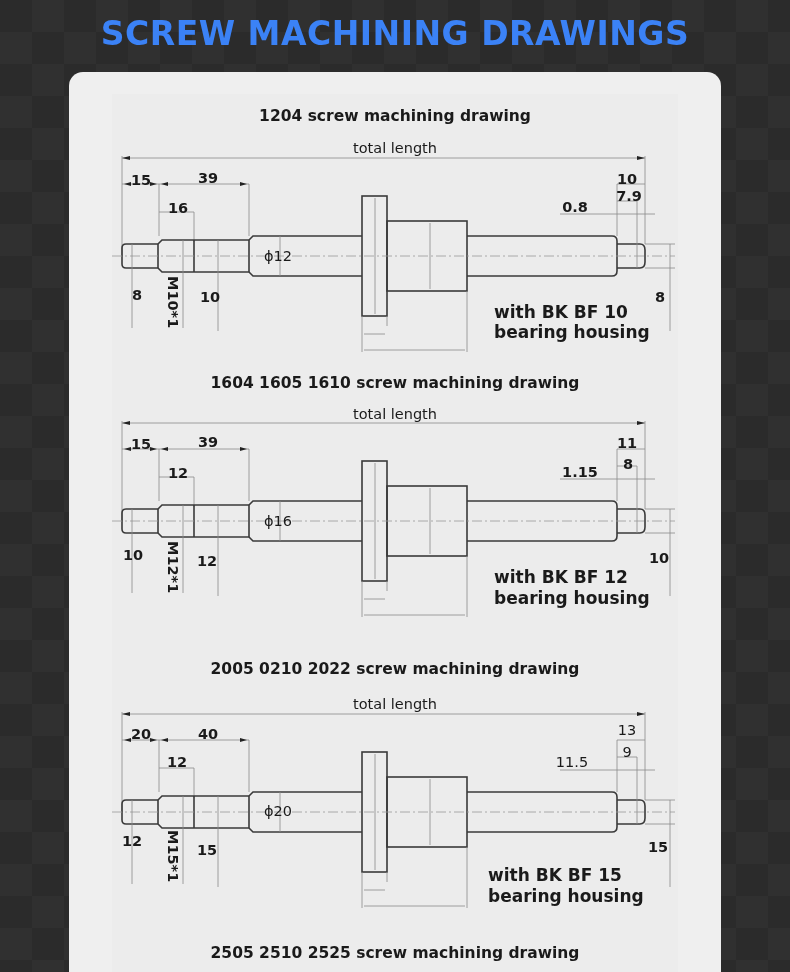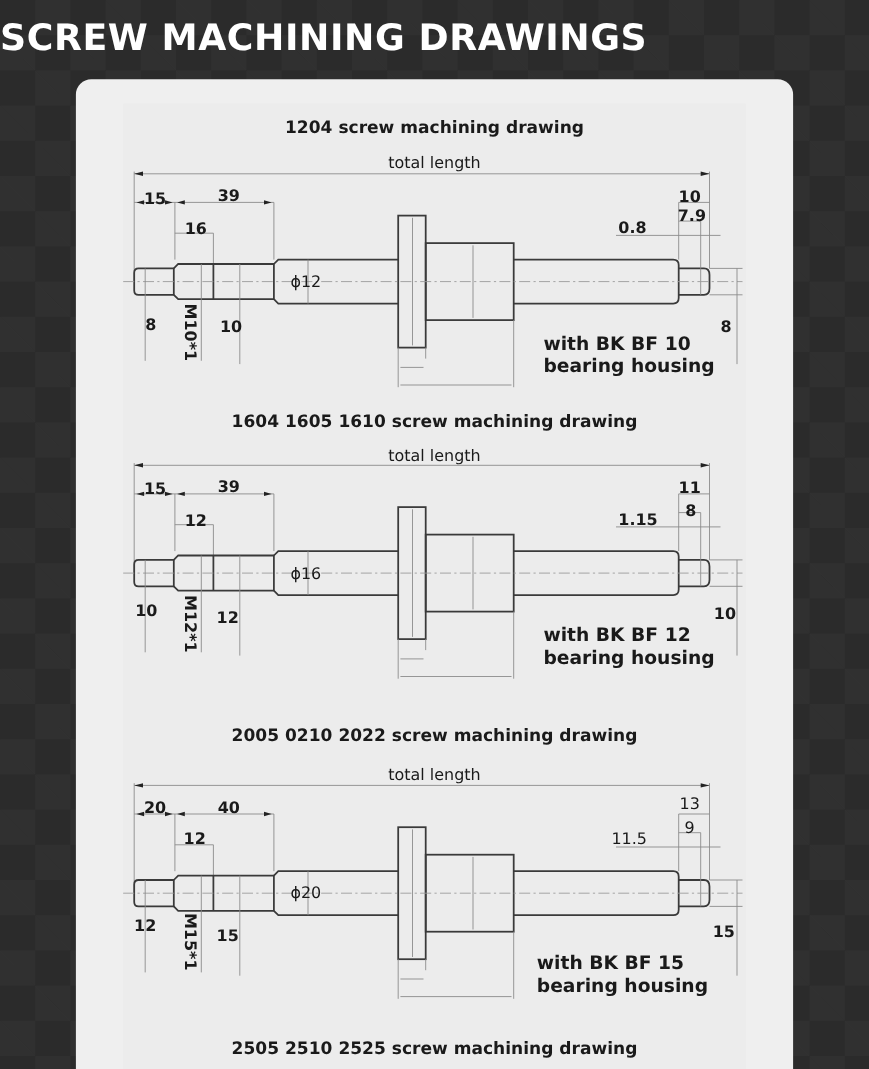--- a/index.html
+++ b/index.html
@@ -7,22 +7,22 @@
       width: 790px; height: 972px; overflow: hidden; position: relative;
       background-color: #2b2b2b;
       background-image:
         linear-gradient(45deg, rgba(255,255,255,0.025) 25%, transparent 25%, transparent 75%, rgba(255,255,255,0.025) 75%),
         linear-gradient(45deg, rgba(255,255,255,0.025) 25%, transparent 25%, transparent 75%, rgba(255,255,255,0.025) 75%);
       background-size: 64px 64px;
       background-position: 0 0, 32px 32px;
       font-family: "DejaVu Sans", sans-serif;
     }
     .page-title {
-      position: absolute; left: 0; top: 14px; width: 790px; 
-      color: #ffffff; font-size: 33px; font-weight: bold; letter-spacing: 0.5px;
+      position: absolute; left: 0; top: 14px; width: 790px; text-align: center;
+      color: #3b82f6; font-size: 33px; font-weight: bold; letter-spacing: 0.5px;
       font-family: "DejaVu Sans", sans-serif;
     }
     .card {
       position: absolute; left: 69px; top: 72px; width: 652px; height: 920px;
       background: #efefef; border-radius: 14px;
     }
     .sheet {
       position: absolute; left: 112px; top: 94px; width: 566px; height: 878px;
       background: #ececec;
     }

